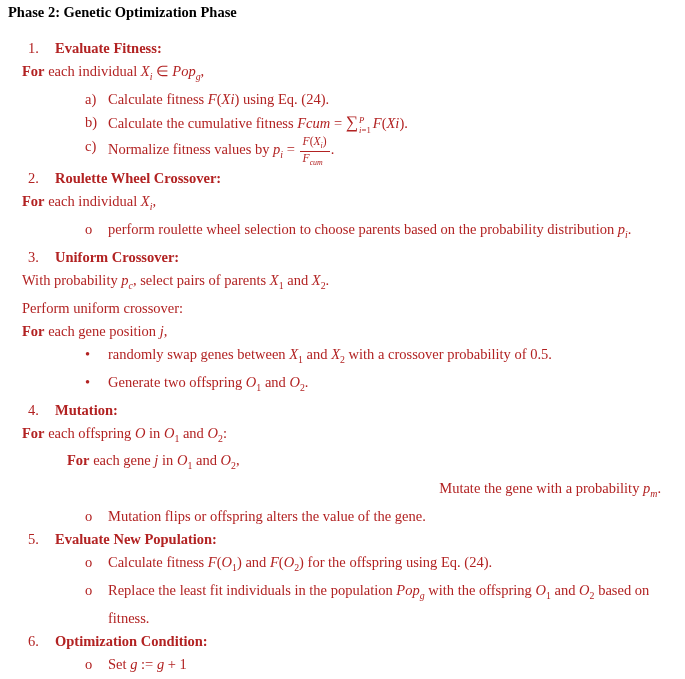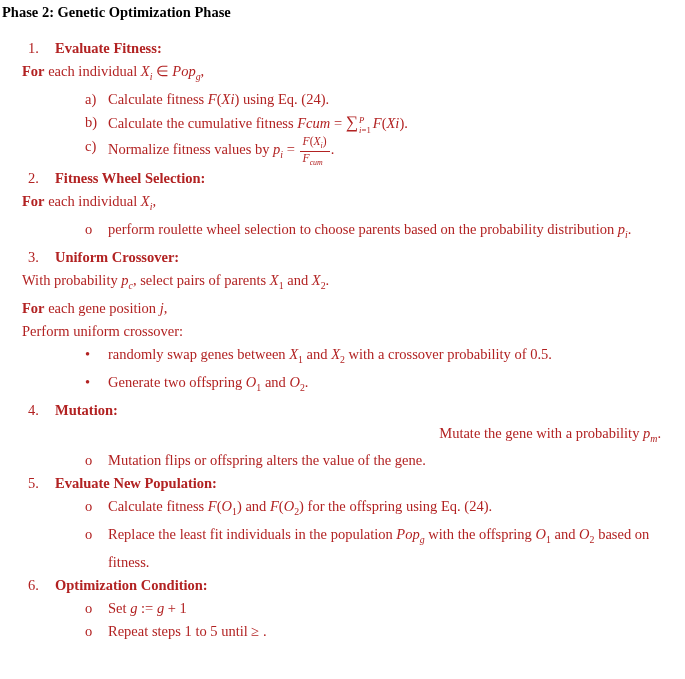--- a/index.html
+++ b/index.html
@@ -14,21 +14,21 @@
   }
   .page {
     width: 685px;
     height: 679px;
     box-sizing: border-box;
     padding: 3px 0 0 0;
   }
   .title {
     color: var(--black, #000000);
     font-weight: bold;
-    padding-left: 2px;
+    padding-left: 8px;
     font-size: 14.5px;
     line-height: 19px;
   }
   .lines {
     margin-top: 15px;
     color: var(--red, #b22222);
   }
   .line {
     display: flex;
     line-height: 23px;
@@ -94,53 +94,59 @@
             <span><i>P</i></span>
             <span><i>i</i>=1</span>
           </span><i>F</i>(<i>Xi</i>).</span>
       </div>
       <div class="line sub">
         <span class="marker">c)</span>
         <span class="content">Normalize fitness values by <i>p<sub>i</sub></i> = <span class="frac"><span class="num"><i>F</i>(<i>X<sub>i</sub></i>)</span><span class="den"><i>F<sub>cum</sub></i></span></span>.</span>
       </div>
       <div class="line item">
         <span class="marker">2.</span>
-        <span class="content"><b>Fitness Wheel Selection:</b></span>
+        <span class="content"><b>Roulette Wheel Crossover:</b></span>
       </div>
       <div class="line text">
         <span class="content"><b>For</b> each individual <i>X<sub>i</sub></i>,</span>
       </div>
       <div class="line sub">
         <span class="marker">o</span>
         <span class="content justify">perform roulette wheel selection to choose parents based on the probability distribution <i>p<sub>i</sub></i>.</span>
       </div>
       <div class="line item">
         <span class="marker">3.</span>
         <span class="content"><b>Uniform Crossover:</b></span>
       </div>
       <div class="line text">
         <span class="content">With probability <i>p<sub>c</sub></i>, select pairs of parents <i>X</i><sub>1</sub> and <i>X</i><sub>2</sub>.</span>
       </div>
       <div class="line text">
-        <span class="content"><b>For</b> each gene position <i>j</i>,</span>
+        <span class="content">Perform uniform crossover:</span>
       </div>
       <div class="line text">
-        <span class="content">Perform uniform crossover:</span>
+        <span class="content"><b>For</b> each gene position <i>j</i>,</span>
       </div>
       <div class="line sub">
         <span class="marker">•</span>
         <span class="content">randomly swap genes between <i>X</i><sub>1</sub> and <i>X</i><sub>2</sub> with a crossover probability of 0.5.</span>
       </div>
       <div class="line sub">
         <span class="marker">•</span>
         <span class="content">Generate two offspring <i>O</i><sub>1</sub> and <i>O</i><sub>2</sub>.</span>
       </div>
       <div class="line item">
         <span class="marker">4.</span>
         <span class="content"><b>Mutation:</b></span>
+      </div>
+      <div class="line text">
+        <span class="content"><b>For</b> each offspring <i>O</i> in <i>O</i><sub>1</sub> and <i>O</i><sub>2</sub>:</span>
+      </div>
+      <div class="line sub2">
+        <span class="content"><b>For</b> each gene <i>j</i> in <i>O</i><sub>1</sub> and <i>O</i><sub>2</sub>,</span>
       </div>
       <div class="line sub3">
         <span class="content">Mutate the gene with a probability <i>p<sub>m</sub></i>.</span>
       </div>
       <div class="line sub">
         <span class="marker">o</span>
         <span class="content">Mutation flips or offspring alters the value of the gene.</span>
       </div>
       <div class="line item">
         <span class="marker">5.</span>

